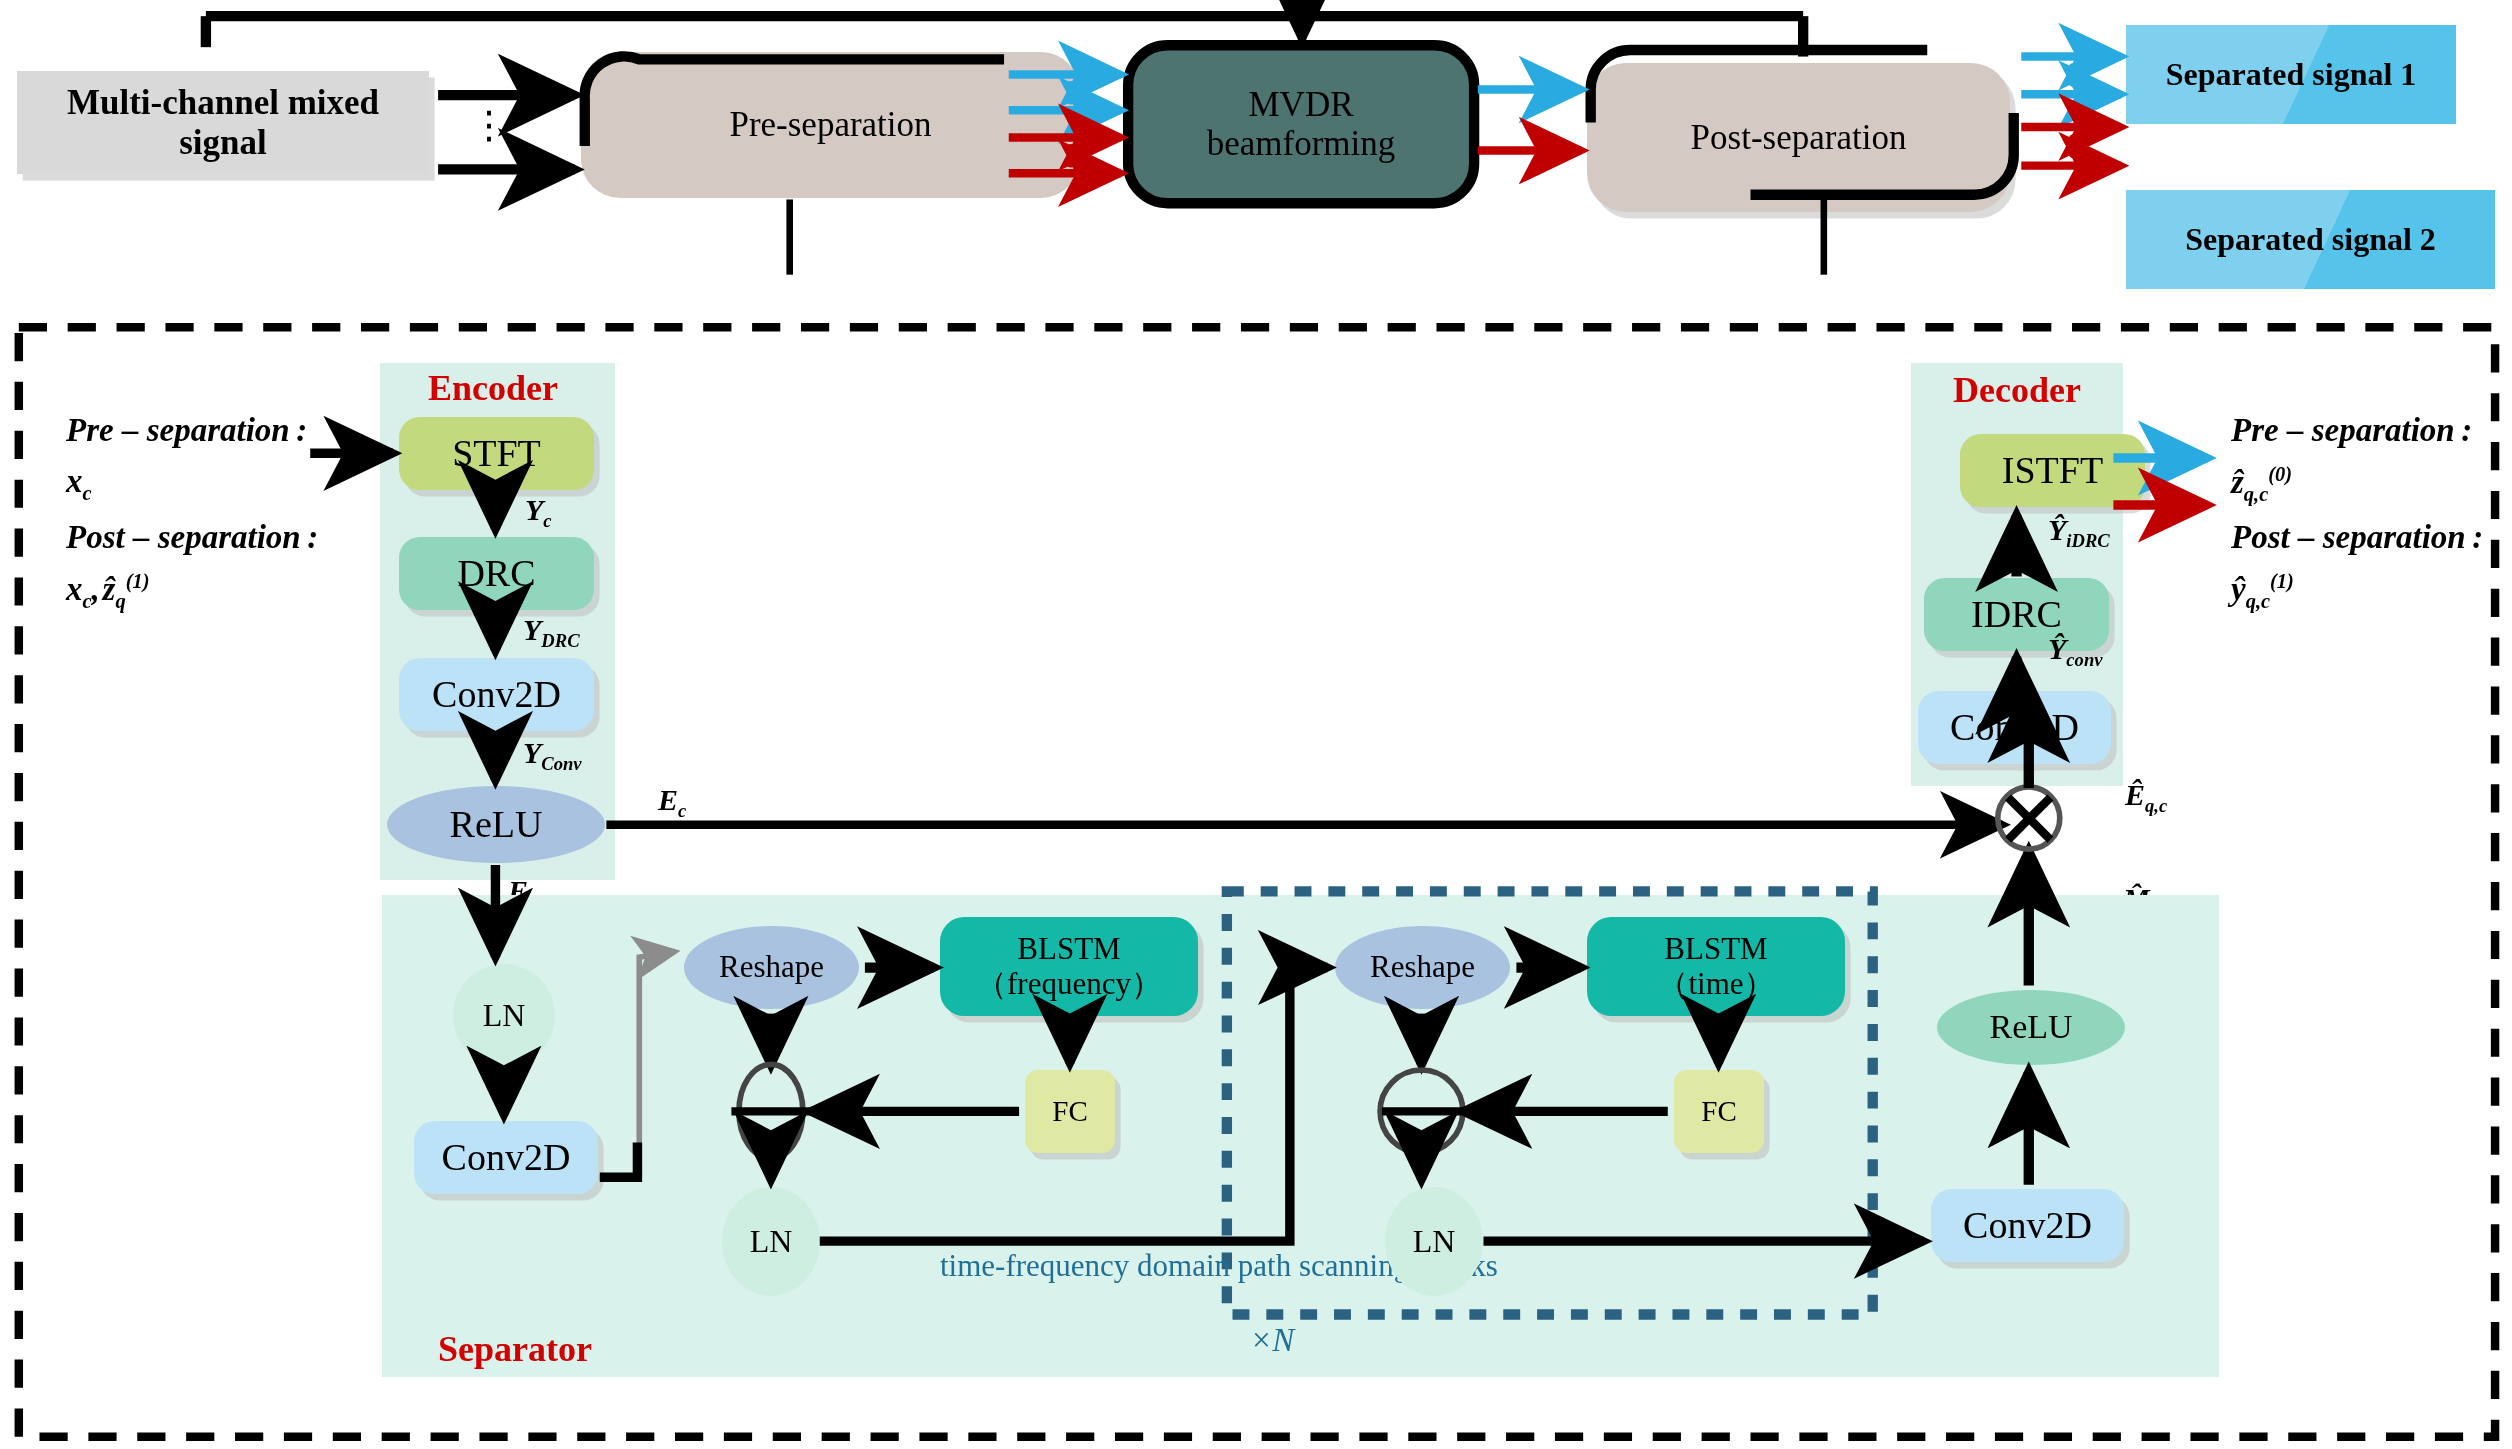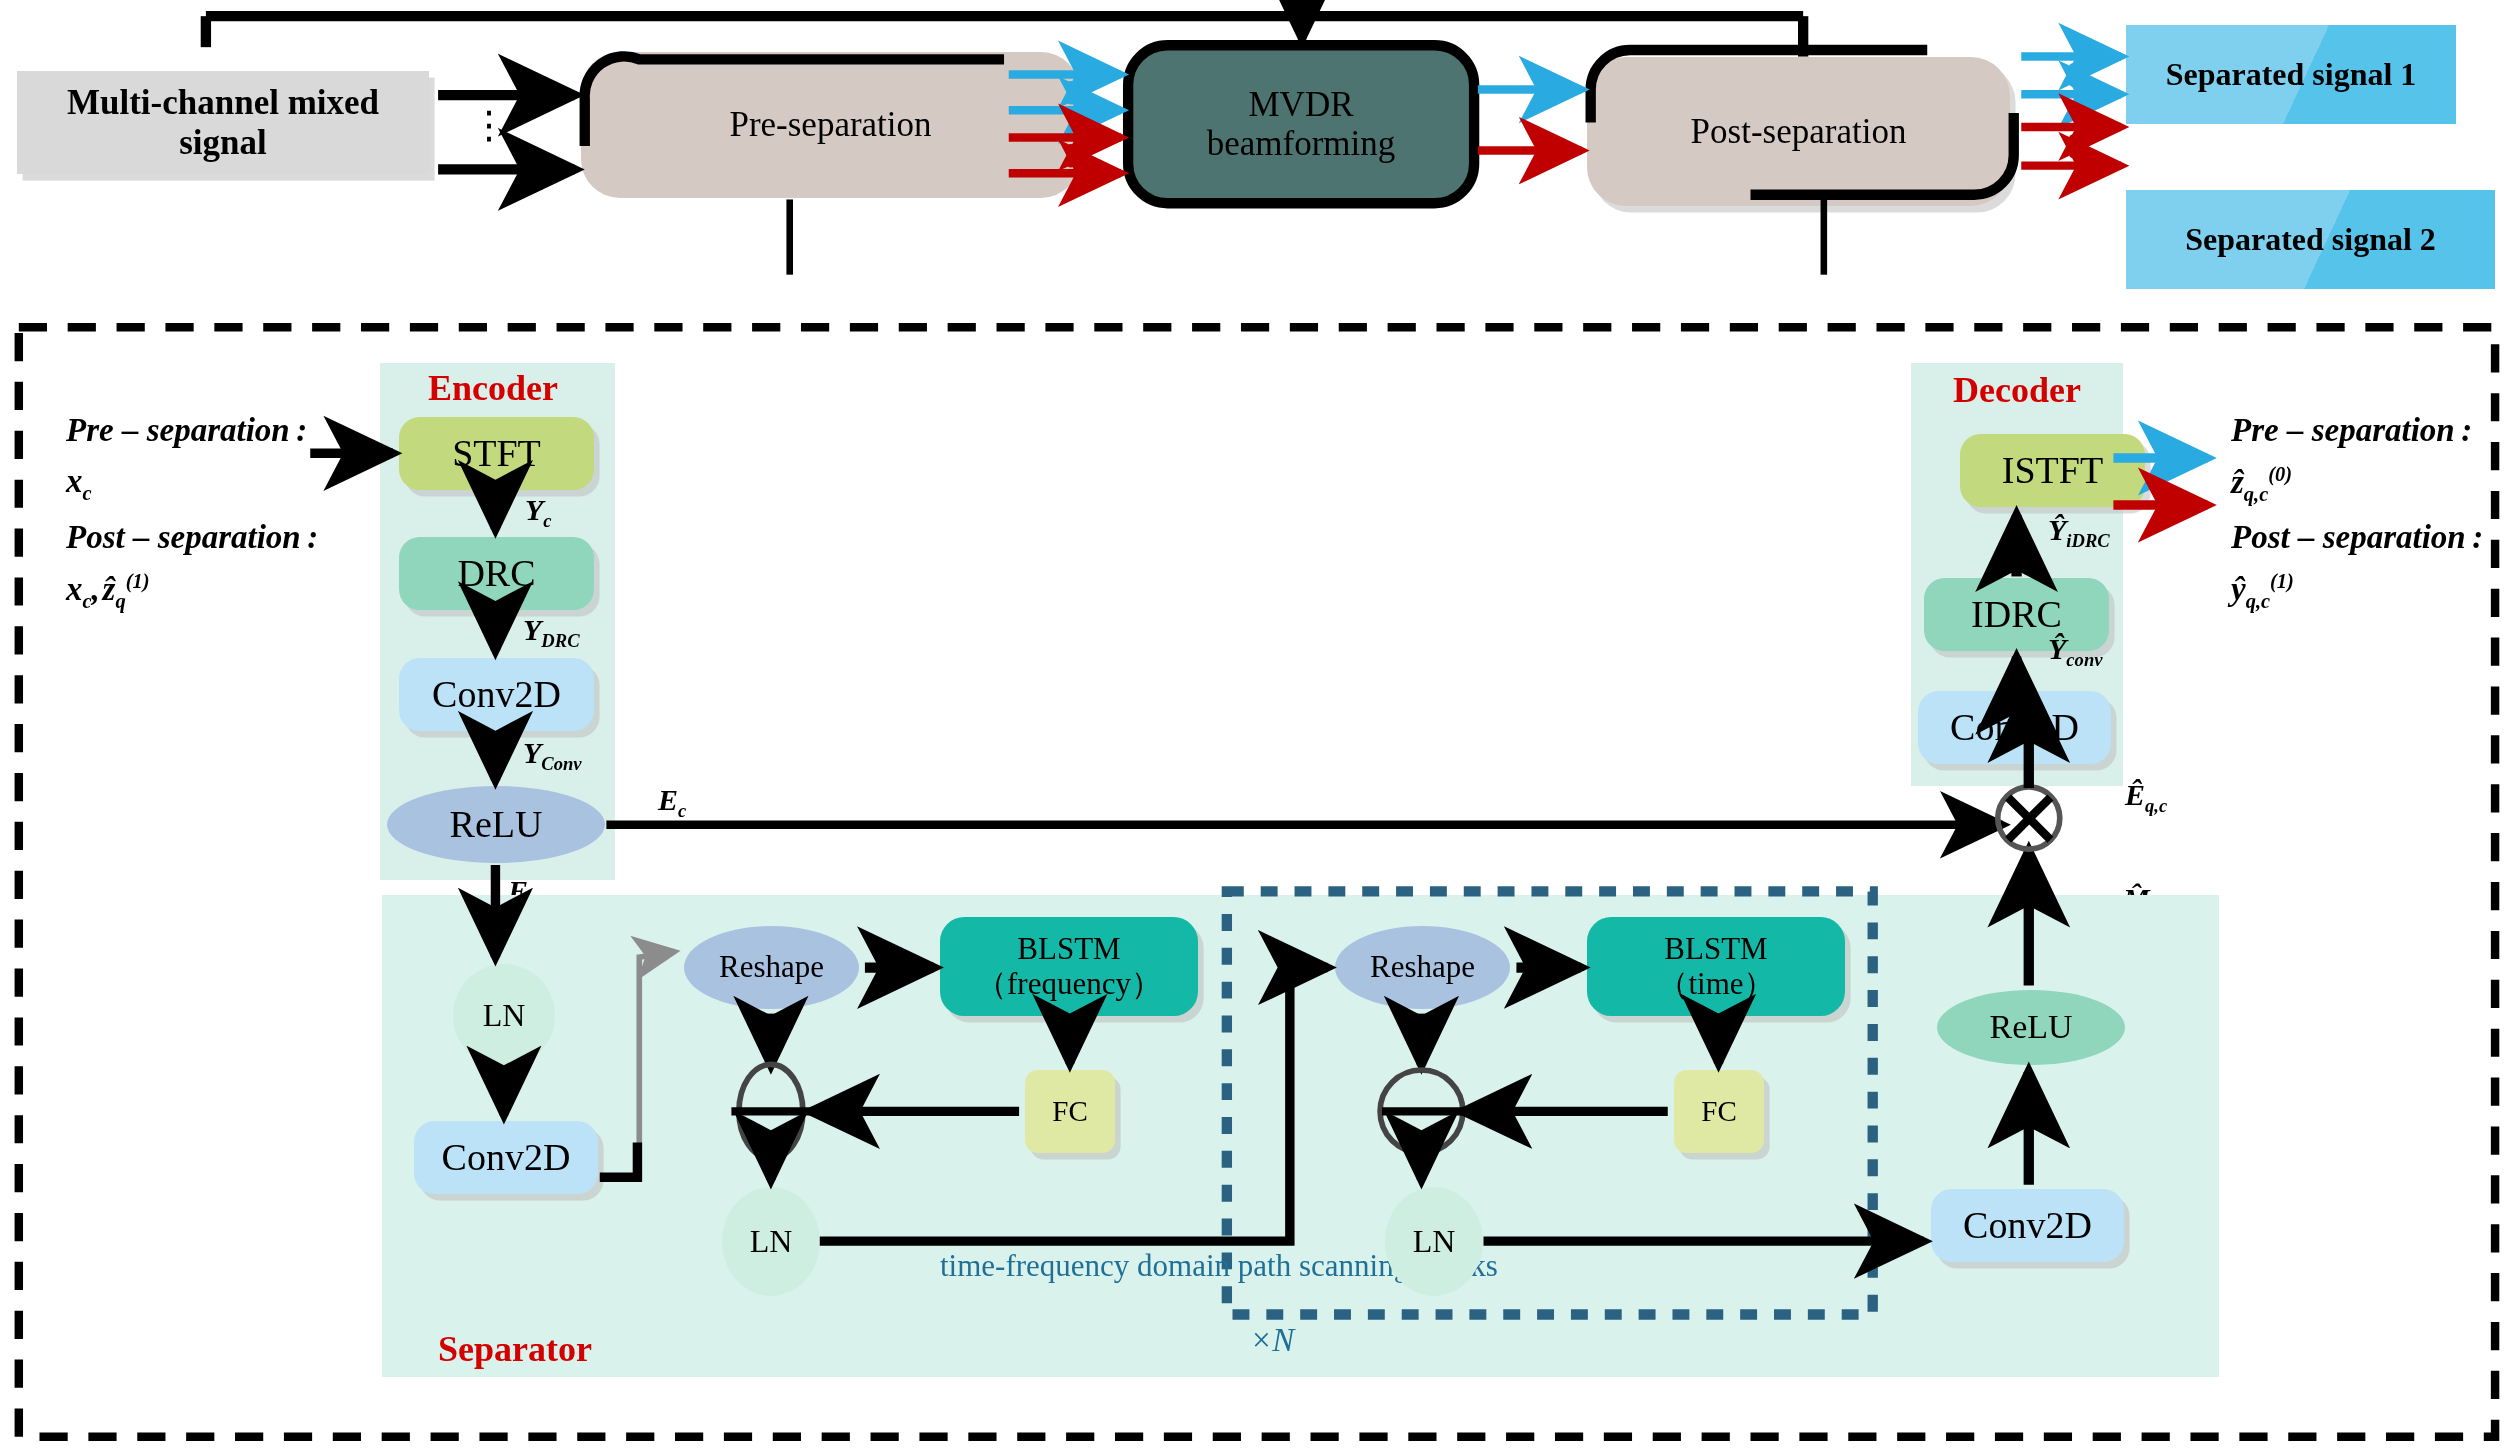--- a/index.html
+++ b/index.html
@@ -74,21 +74,21 @@
   <div class="node box-mvdr rr" style="left:1128px; top:45px; width:346px; height:158px;">
     <div style="display:block">
       <div>MVDR</div>
       <div>beamforming</div>
     </div>
   </div>
   <svg class="layer" viewBox="0 0 2672 1542" width="2512" height="1450">
     <rect x="1200" y="48" width="368" height="168" rx="42" ry="42" fill="none" stroke="#000" stroke-width="11"></rect>
   </svg>
 
-  <div class="node box-post rr shadowed" style="left:1587px; top:57px; width:423px; height:149px;justify-content:center;">
+  <div class="node box-post rr shadowed" style="left:1587px; top:63px; width:423px; height:149px;justify-content:center;">
     <span>Post-separation</span>
   </div>
   <svg class="layer" viewBox="0 0 2672 1542" width="2512" height="1450">
     <path d="M1692,130 L1692,95 A42,42 0 0 1 1734,53 L2050,53" fill="none" stroke="#000" stroke-width="11"></path>
     <path d="M2142,120 L2142,165 A42,42 0 0 1 2100,207 L1862,207" fill="none" stroke="#000" stroke-width="11"></path>
   </svg>
 
   <div class="node box-sep1 sepgrad" style="left:2126px; top:25.4px; width:330px; height:99px;">
     <span>Separated signal 1</span>
   </div>

